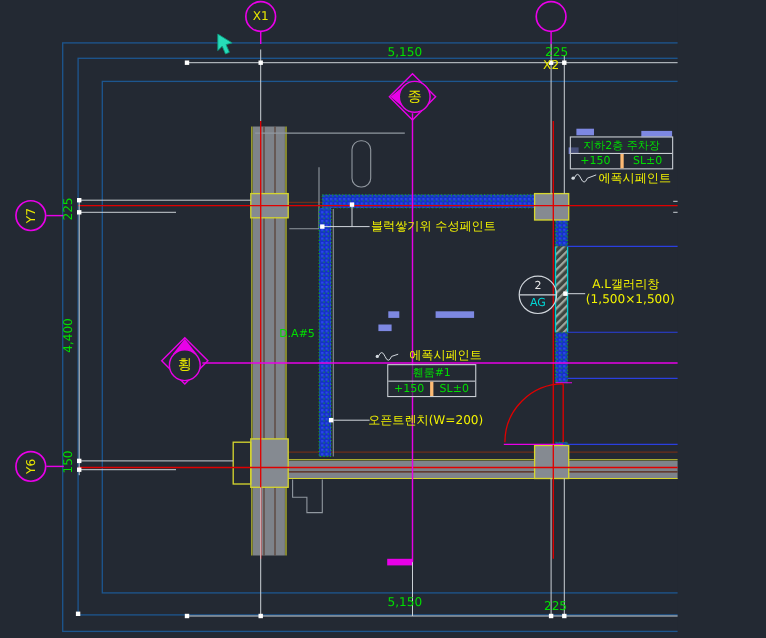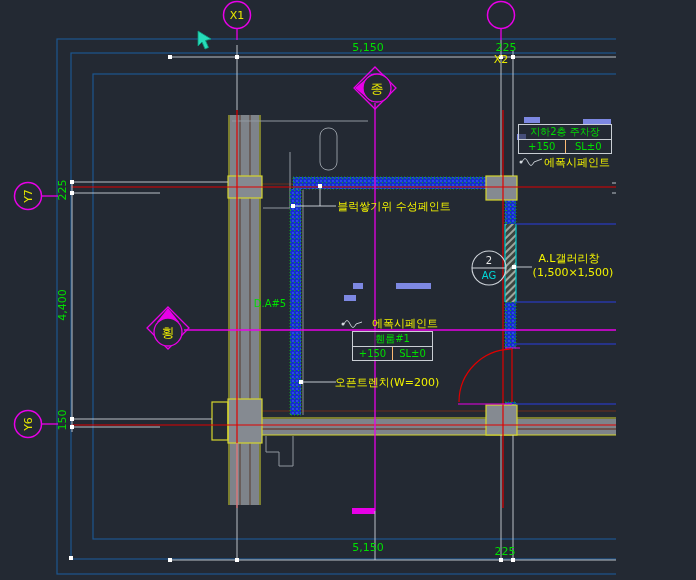--- a/index.html
+++ b/index.html
@@ -14,21 +14,21 @@
   .w{color:#e8e8e8;font-size:10px;}
   .c{color:#00d8d8;font-size:10px;}
   .sym{color:#e8e800;font-size:13px;}
   .bub{color:#e8e800;font-size:11px;}
   .box{position:absolute;border:1px solid #c9ced4;box-sizing:border-box;background:rgba(35,41,51,.6);}
   .box .r1{height:14px;display:flex;align-items:center;justify-content:center;
            color:#00df00;font-size:10px;border-bottom:1px solid #c9ced4;}
   .box .r2{height:13px;display:flex;}
   .box .r2 span{flex:1;display:flex;align-items:center;justify-content:center;
                 color:#00df00;font-size:10px;}
-  .box .r2 span + span{border-left:1px solid #fdba74;}
+  .box .r2 span + span{border-left:3px solid #fdba74;}
 </style>
 </head>
 <body>
 
 <div class="canvas">
 
 <svg width="696" height="580" viewBox="0 0 696 580">
   <defs>
     <pattern id="pw" width="4" height="4" patternUnits="userSpaceOnUse">
       <rect width="4" height="4" fill="#1531c6"></rect>

